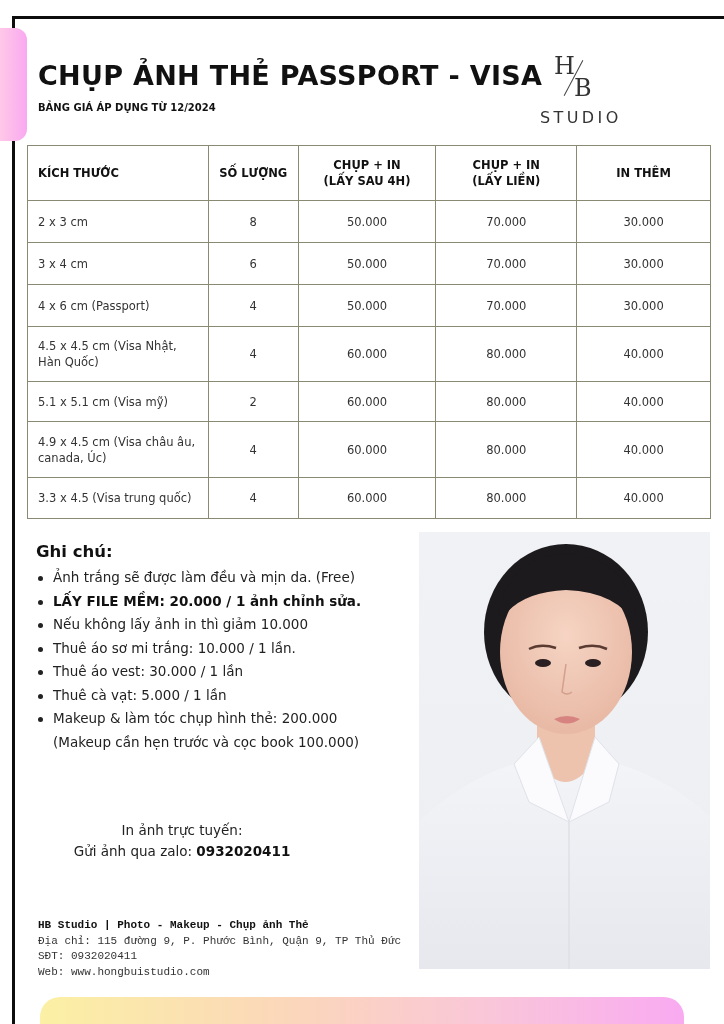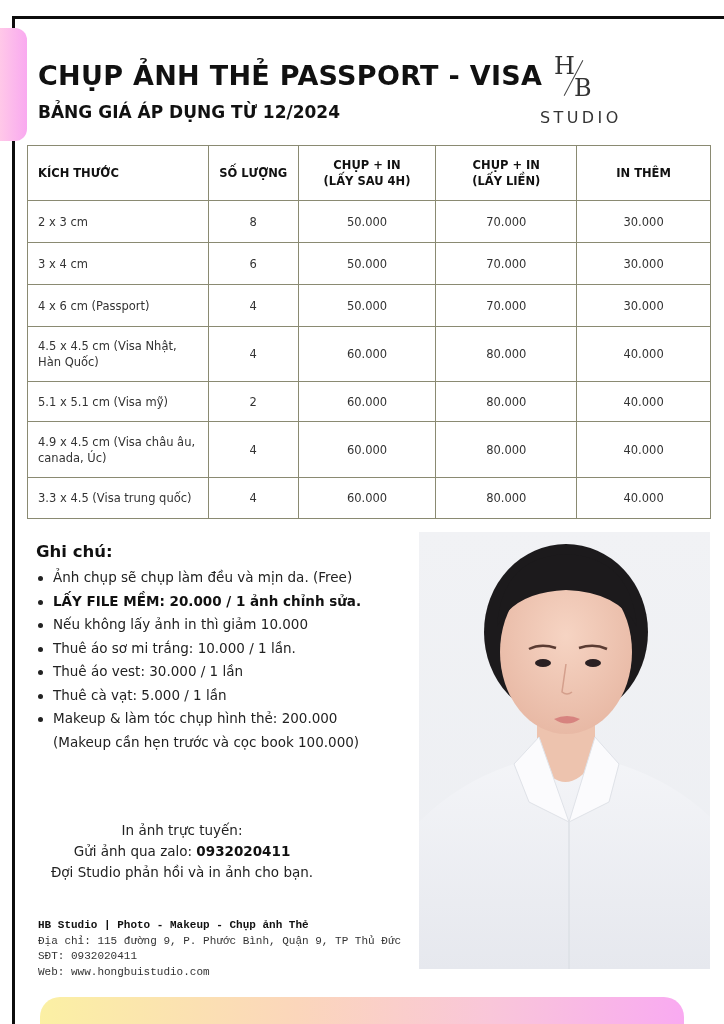--- a/index.html
+++ b/index.html
@@ -8,21 +8,21 @@
 
     .frame-top { position: absolute; left: 12px; top: 16px; width: 712px; height: 3px; background: #0d0d0d; }
     .frame-left { position: absolute; left: 12px; top: 16px; width: 3px; height: 1008px; background: #0d0d0d; }
 
     .accent-pill { position: absolute; left: 0; top: 28px; width: 27px; height: 113px;
       background: linear-gradient(90deg, #ffc8e8 0%, #f9a9f0 100%);
       border-radius: 0 12px 12px 0; }
 
     .title { position: absolute; left: 38px; top: 60px; font-size: 27px; font-weight: bold;
       letter-spacing: 0.3px; color: #111; white-space: nowrap; }
-    .subtitle { position: absolute; left: 38px; top: 102px; font-size: 17px; font-weight: bold;
+    .subtitle { position: absolute; left: 38px; top: 102px; font-size: 10px; font-weight: bold;
       color: #111; white-space: nowrap; }
 
     .logo { position: absolute; left: 536px; top: 52px; width: 86px; height: 72px; }
     .logo-h { position: absolute; left: 18px; top: 0; font-family: "DejaVu Serif", serif; font-size: 24px; color: #333; font-weight: normal; }
     .logo-b { position: absolute; left: 38px; top: 22px; font-family: "DejaVu Serif", serif; font-size: 24px; color: #333; }
     .logo-slash { position: absolute; left: 37px; top: 6px; width: 1px; height: 40px; background: #444; transform: rotate(28deg); }
     .logo-studio { position: absolute; left: 4px; top: 56px; font-size: 16px; letter-spacing: 3.4px; color: #333; white-space: nowrap; }
 
     table.price { position: absolute; left: 27px; top: 145px; width: 684px; border-collapse: collapse;
       font-size: 11.5px; color: #333; }
@@ -136,36 +136,35 @@
       <td>4</td>
       <td>60.000</td>
       <td>80.000</td>
       <td>40.000</td>
     </tr>
   </tbody>
 </table>
 
 <div class="notes-title">Ghi chú:</div>
 <ul class="notes">
-  <li>Ảnh chụp sẽ chụp làm đều và mịn da. (Free)</li>
+  <li>Ảnh trắng sẽ được làm đều và mịn da. (Free)</li>
   <li class="bold">LẤY FILE MỀM: 20.000 / 1 ảnh chỉnh sửa.</li>
   <li>Nếu không lấy ảnh in thì giảm 10.000</li>
   <li>Thuê áo sơ mi trắng: 10.000 / 1 lần.</li>
   <li>Thuê áo vest: 30.000 / 1 lần</li>
   <li>Thuê cà vạt: 5.000 / 1 lần</li>
   <li>
     <span>Makeup &amp; làm tóc chụp hình thẻ: 200.000</span>
     <span class="cont">(Makeup cần hẹn trước và cọc book 100.000)</span>
   </li>
 </ul>
 
 <div class="online">
   <div>In ảnh trực tuyến:</div>
   <div><span>Gửi ảnh qua zalo: </span><b>0932020411</b></div>
-  <div>Đợi Studio phản hồi và in ảnh cho bạn.</div>
 </div>
 
 <div class="footer">
   <div class="brand">HB Studio | Photo - Makeup - Chụp ảnh Thẻ</div>
   <div>Địa chỉ: 115 đường 9, P. Phước Bình, Quận 9, TP Thủ Đức</div>
   <div>SĐT: 0932020411</div>
   <div>Web: www.hongbuistudio.com</div>
 </div>
 
 <div class="photo">

